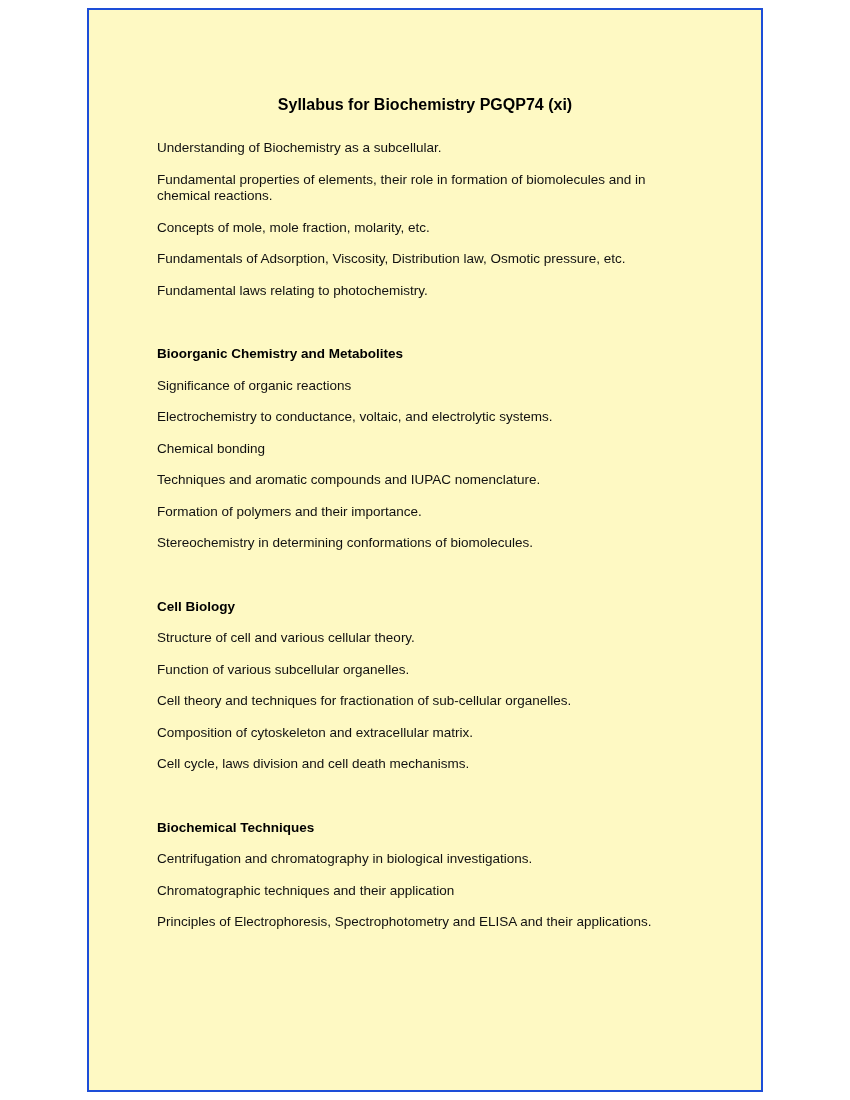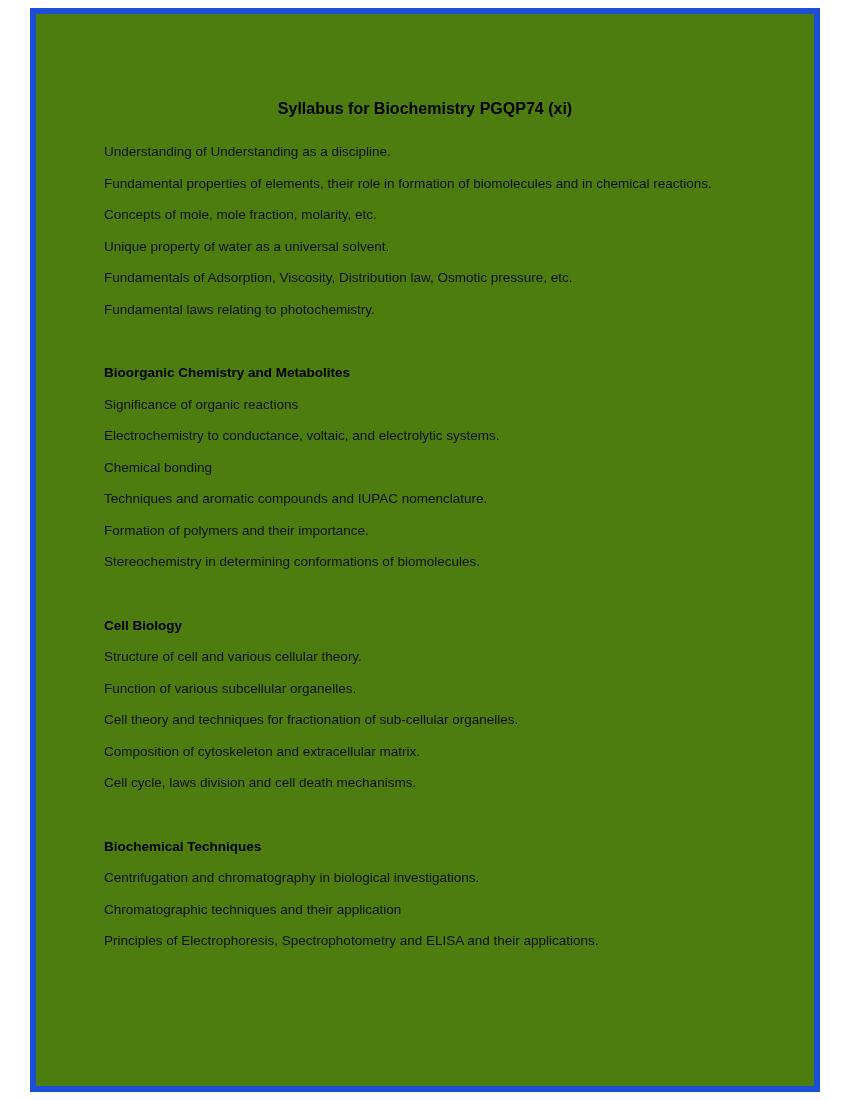--- a/index.html
+++ b/index.html
@@ -4,25 +4,25 @@
 <style>
   html, body {
     margin: 0;
     padding: 0;
     background: #ffffff;
     font-family: "Liberation Sans", "DejaVu Sans", sans-serif;
     color: #1a1a1a;
   }
   .page {
     box-sizing: border-box;
-    width: 790px;
+    width: 676px;
     height: 1084px;
     margin: 8px auto;
-    background: #4d7c0f;
-    border: 6px solid #1d4ed8;
+    background: #fef9c3;
+    border: 2px solid #1d4ed8;
     padding: 86px 68px 40px 68px;
     overflow: hidden;
   }
   .doc-title {
     font-size: 16px;
     font-weight: bold;
     text-align: center;
     margin: 0 0 26px 0;
     color: #000000;
   }
@@ -47,24 +47,23 @@
   }
 </style>
 </head>
 <body>
 
 <main class="page">
 
   <h1 class="doc-title">Syllabus for Biochemistry PGQP74 (xi)</h1>
 
   <section class="section">
-    <p class="syllabus-item">Understanding of Understanding as a discipline.</p>
+    <p class="syllabus-item">Understanding of Biochemistry as a subcellular.</p>
     <p class="syllabus-item">Fundamental properties of elements, their role in formation of biomolecules and in chemical reactions.</p>
     <p class="syllabus-item">Concepts of mole, mole fraction, molarity, etc.</p>
-    <p class="syllabus-item">Unique property of water as a universal solvent.</p>
     <p class="syllabus-item">Fundamentals of Adsorption, Viscosity, Distribution law, Osmotic pressure, etc.</p>
     <p class="syllabus-item">Fundamental laws relating to photochemistry.</p>
   </section>
 
   <section class="section">
     <p class="section-heading">Bioorganic Chemistry and Metabolites</p>
     <p class="syllabus-item">Significance of organic reactions</p>
     <p class="syllabus-item">Electrochemistry to conductance, voltaic, and electrolytic systems.</p>
     <p class="syllabus-item">Chemical bonding</p>
     <p class="syllabus-item">Techniques and aromatic compounds and IUPAC nomenclature.</p>

